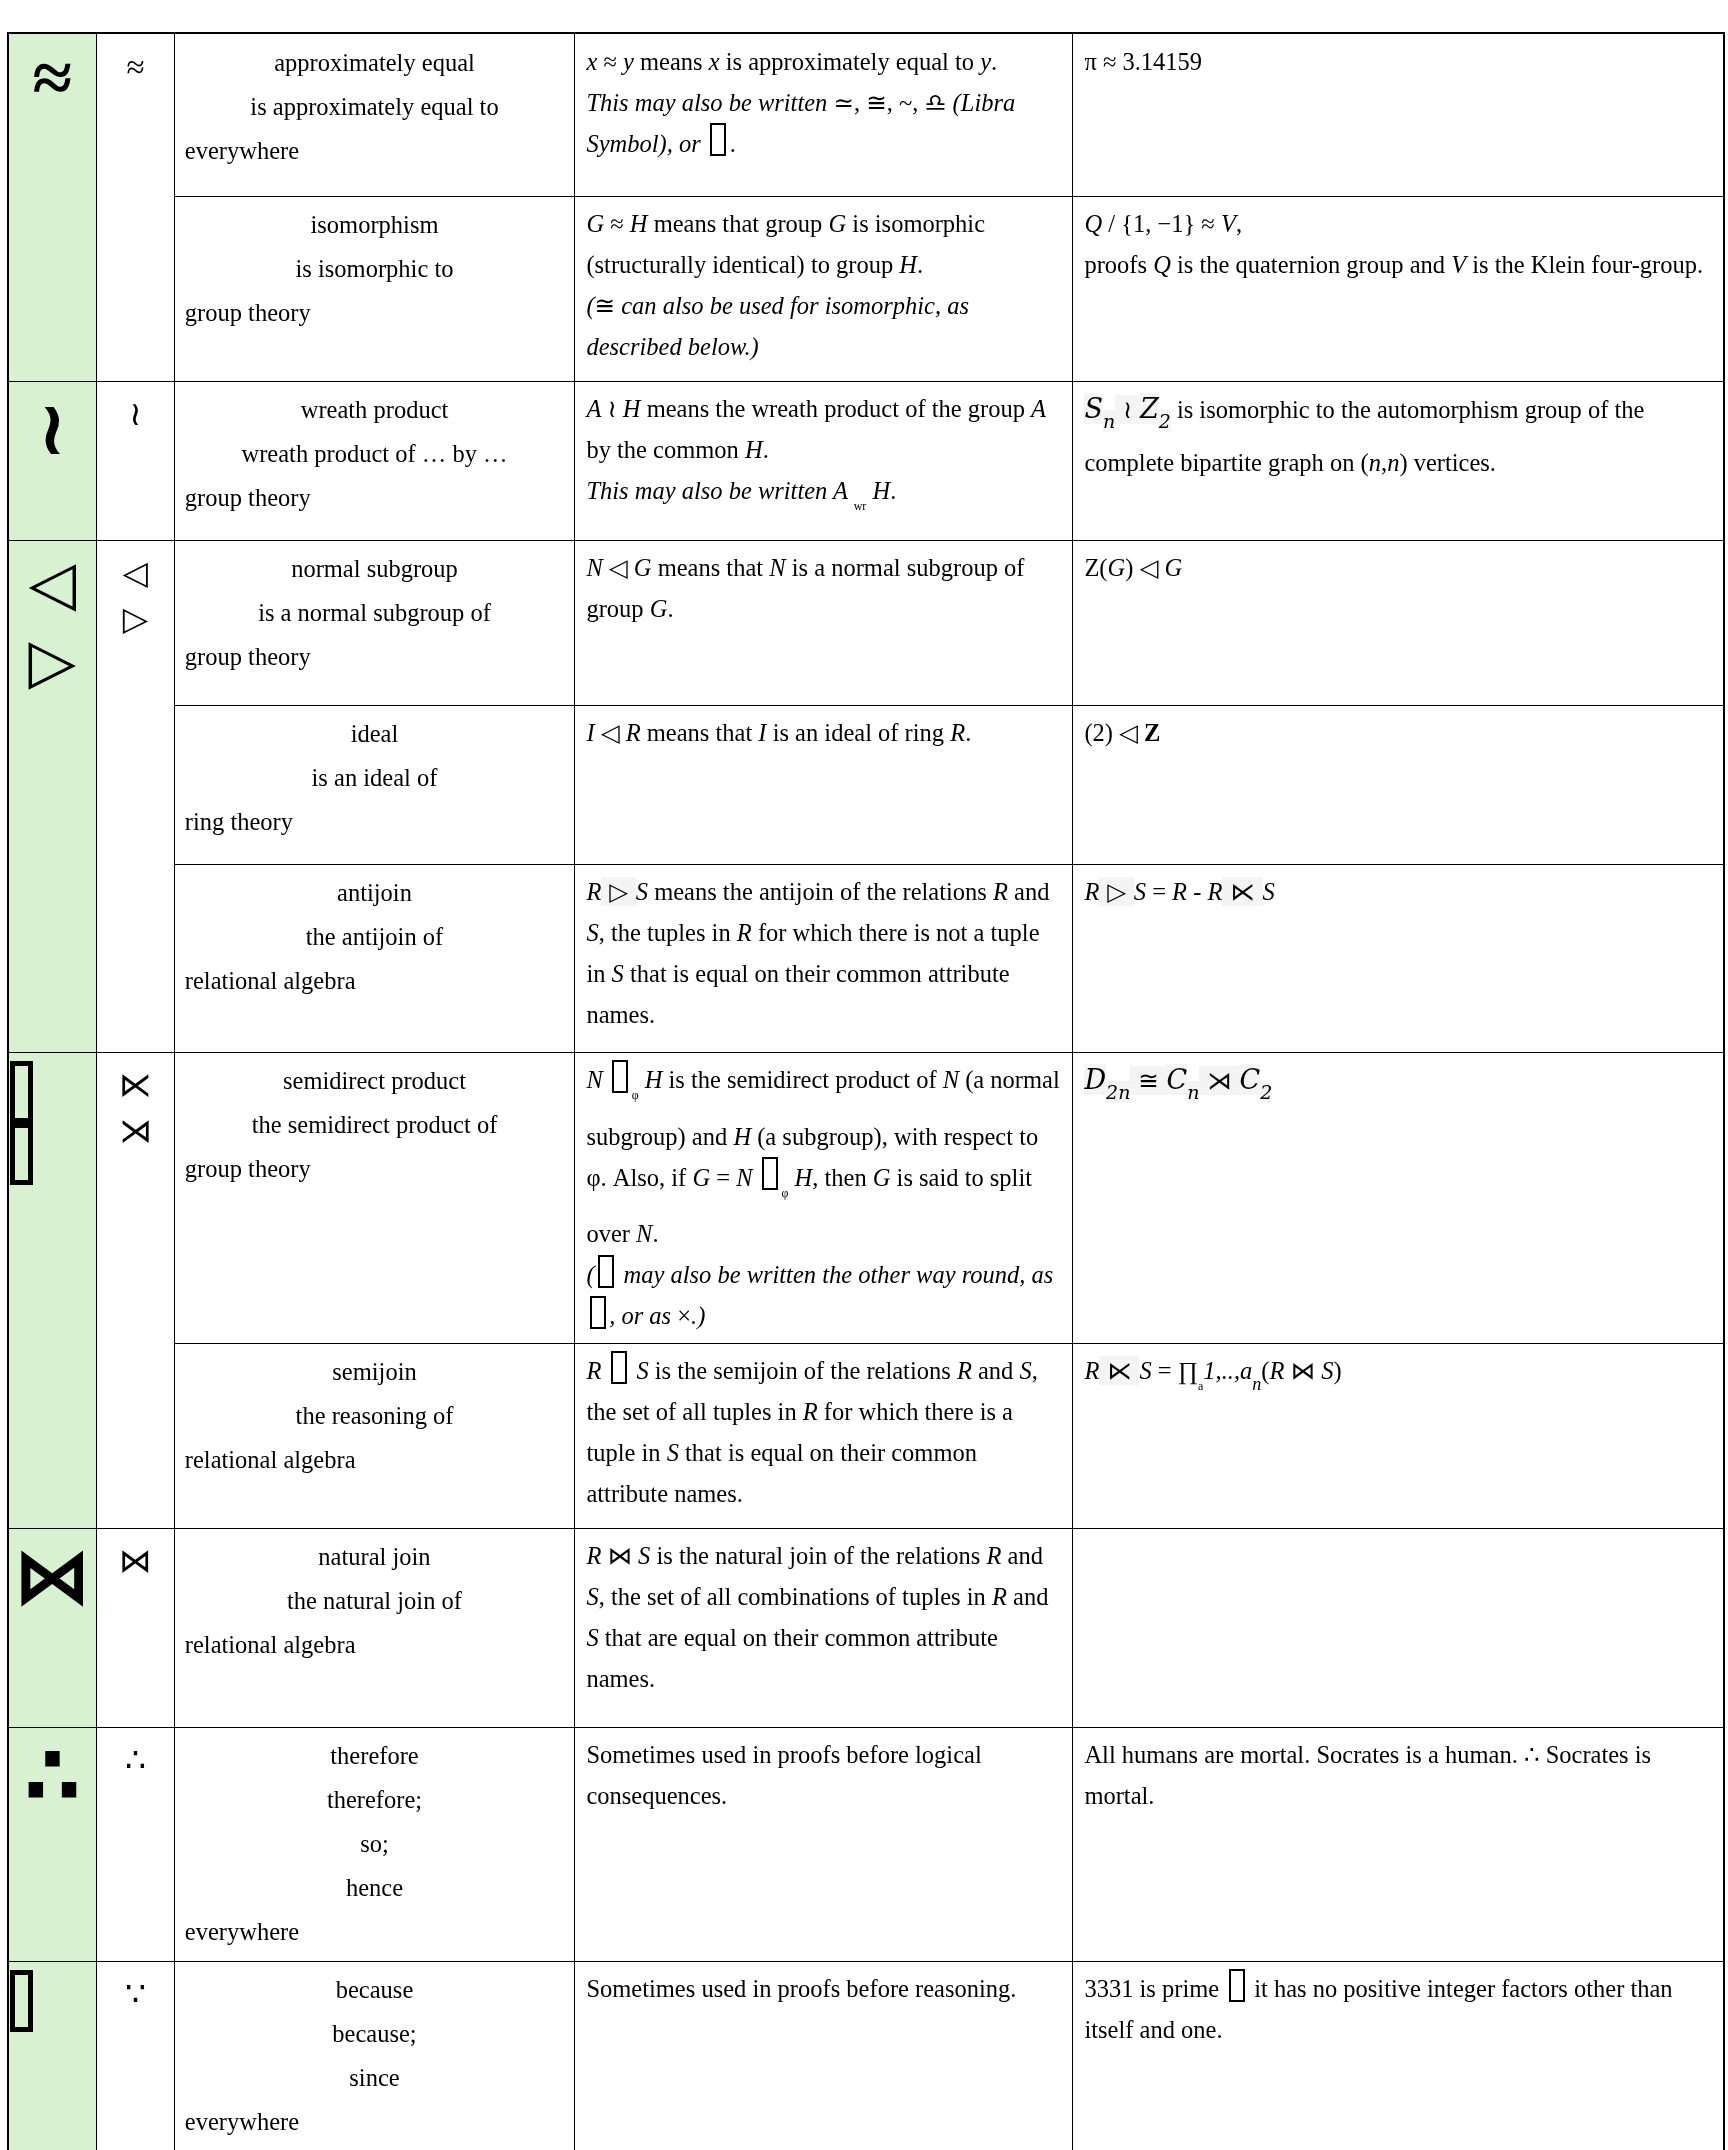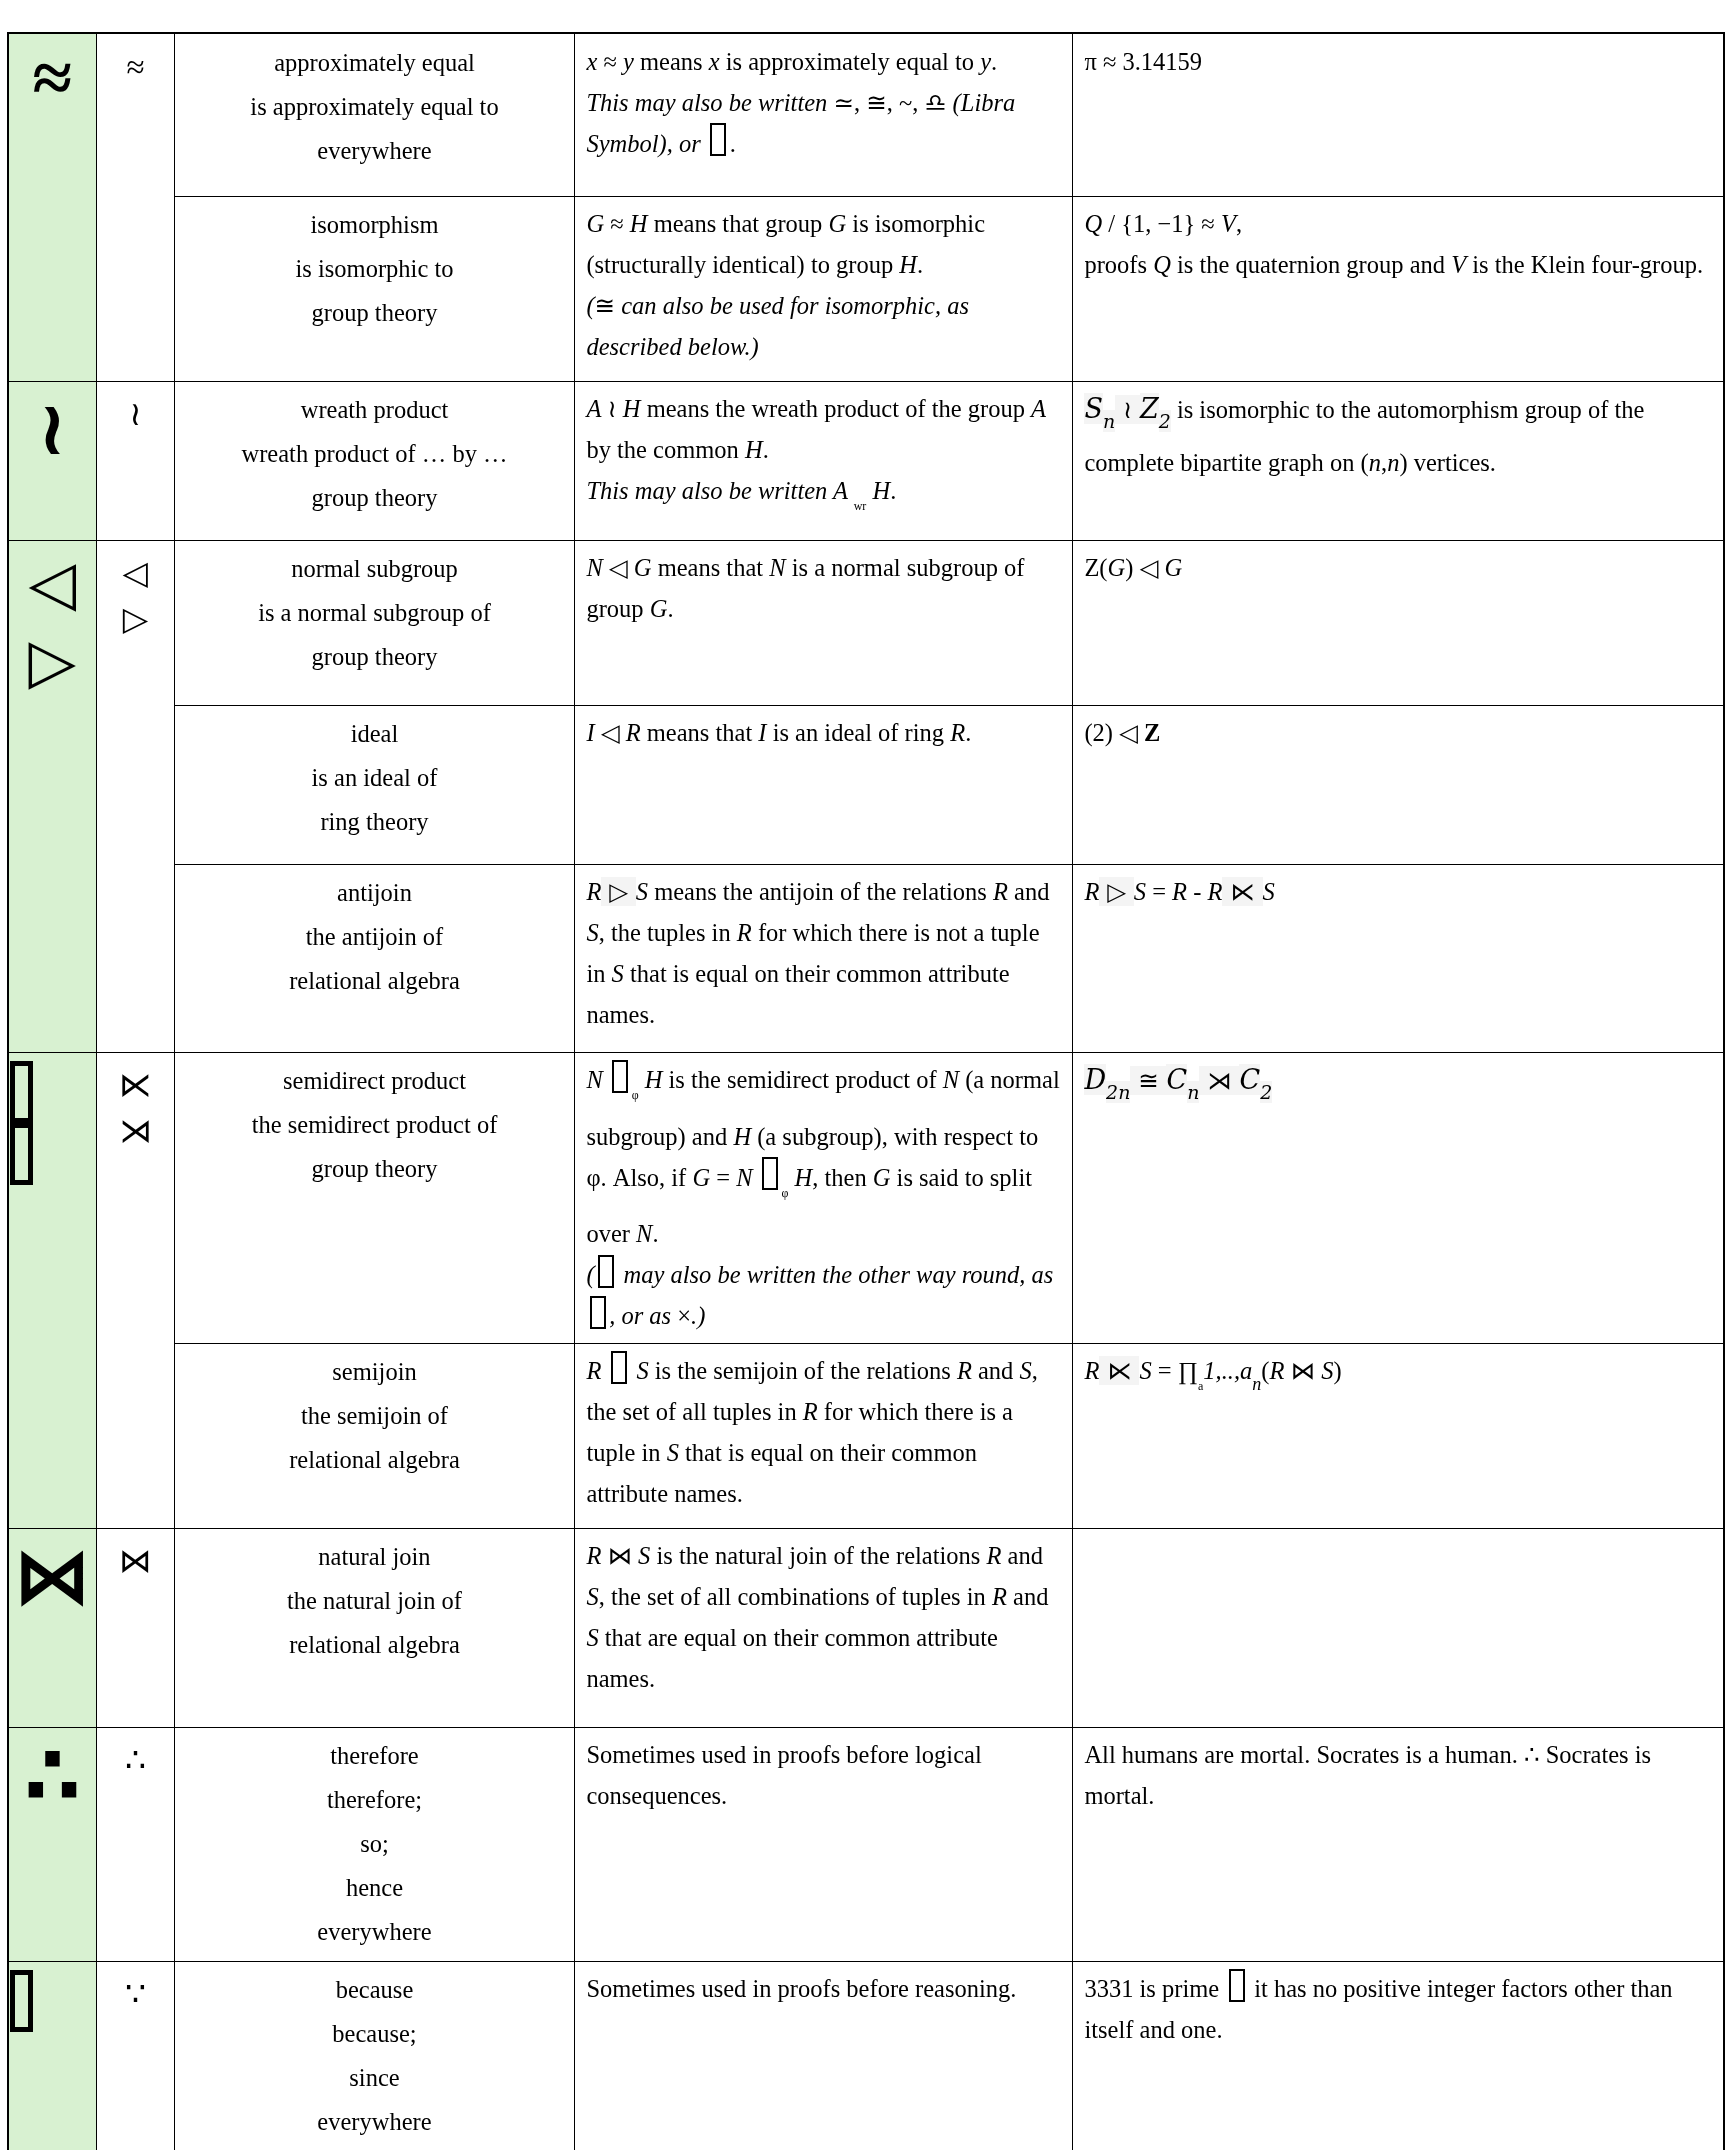--- a/index.html
+++ b/index.html
@@ -36,21 +36,21 @@
   }
   
   td.small{
     text-align:center;font-size:33px;line-height:46px;
     padding:9.8px 1.6px;background:#fff;
   }
   
   td.name{padding:6.5px 9.8px;line-height:44px;}
   td.name .nm{text-align:center;}
   td.name .ra{text-align:center;}
-  td.name .cat{text-align:center;}
+  td.name .cat{text-align:left;}
   
   td.expl,td.ex{padding:6.5px 11.4px;line-height:41px;}
   .para{margin:0;}
   .seg-r{font-style:normal;}
   .seg-i{font-style:italic;}
   .seg-b{font-weight:bold;}
   .seg-sub{font-size:12px;vertical-align:-10.6px;}
   .seg-isub{font-size:18px;vertical-align:-10.6px;font-style:italic;}
   .seg-m{background:#f4f4f4;font-family:"DejaVu Serif","DejaVu Sans",serif;}
   .seg-mi{background:#f4f4f4;font-style:italic;font-family:"DejaVu Serif","DejaVu Sans",serif;font-size:27px;}
@@ -208,21 +208,21 @@
           <div class="para"><span class="seg-i">(</span><span class="tofu"></span><span class="seg-i"> may also be written the other way round, as </span><span class="tofu"></span><span class="seg-i">, or as </span><span class="seg-r">×</span><span class="seg-i">.)</span></div>
         </td>
       <td class="ex">
           <div class="para"><span class="seg-mi">D</span><span class="seg-misub">2n</span><span class="seg-m"> ≅ </span><span class="seg-mi">C</span><span class="seg-misub">n</span><span class="seg-m"> ⋊ </span><span class="seg-mi">C</span><span class="seg-misub">2</span></div>
         </td>
     </tr>
 
     <tr style="height:185px">
       <td class="name">
           <div class="nm">semijoin</div>
-          <div class="ra">the semijoin of</div>
+          <div class="ra">the reasoning of</div>
           <div class="cat">relational algebra</div>
         </td>
       <td class="expl">
           <div class="para"><span class="seg-i">R </span><span class="tofu"></span><span class="seg-i"> S</span><span class="seg-r"> is the semijoin of the relations </span><span class="seg-i">R</span><span class="seg-r"> and </span><span class="seg-i">S</span><span class="seg-r">, the set of all tuples in </span><span class="seg-i">R</span><span class="seg-r"> for which there is a tuple in </span><span class="seg-i">S</span><span class="seg-r"> that is equal on their common attribute names.</span></div>
         </td>
       <td class="ex">
           <div class="para"><span class="seg-i">R</span><span class="seg-m"> ⋉ </span><span class="seg-i">S</span><span class="seg-r"> = ∏</span><span class="seg-sub">a</span><span class="seg-i">1,..,a</span><span class="seg-isub">n</span><span class="seg-r">(</span><span class="seg-i">R</span><span class="seg-r"> ⋈ </span><span class="seg-i">S</span><span class="seg-r">)</span></div>
         </td>
     </tr>
 

